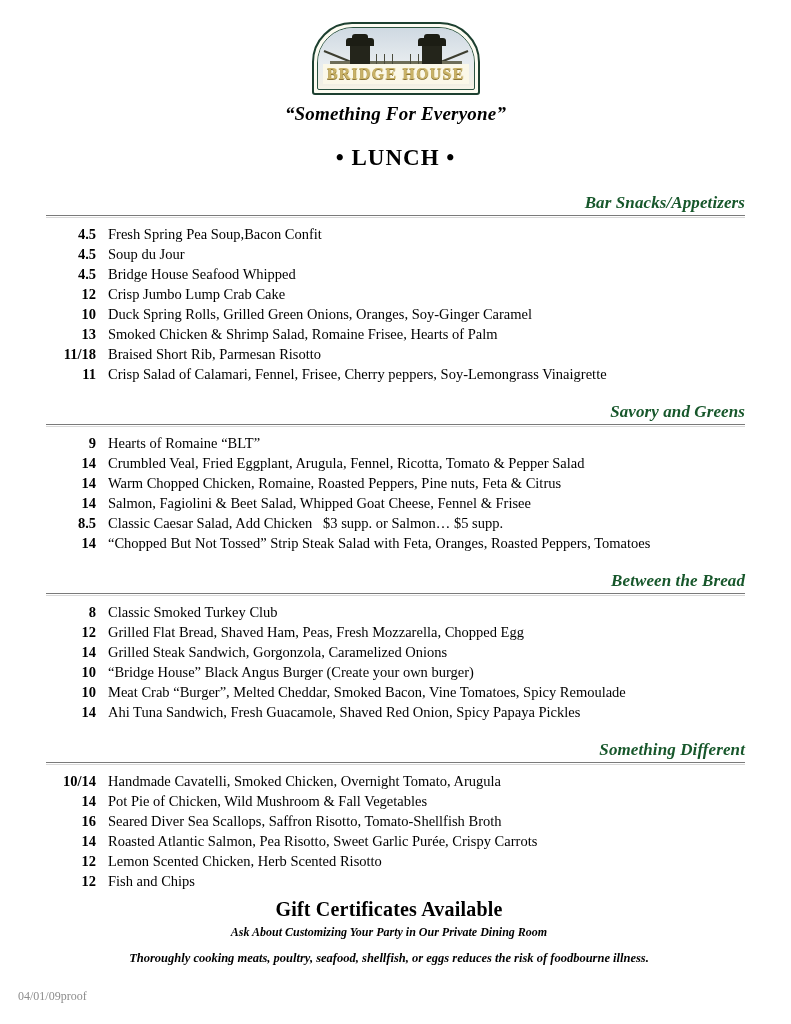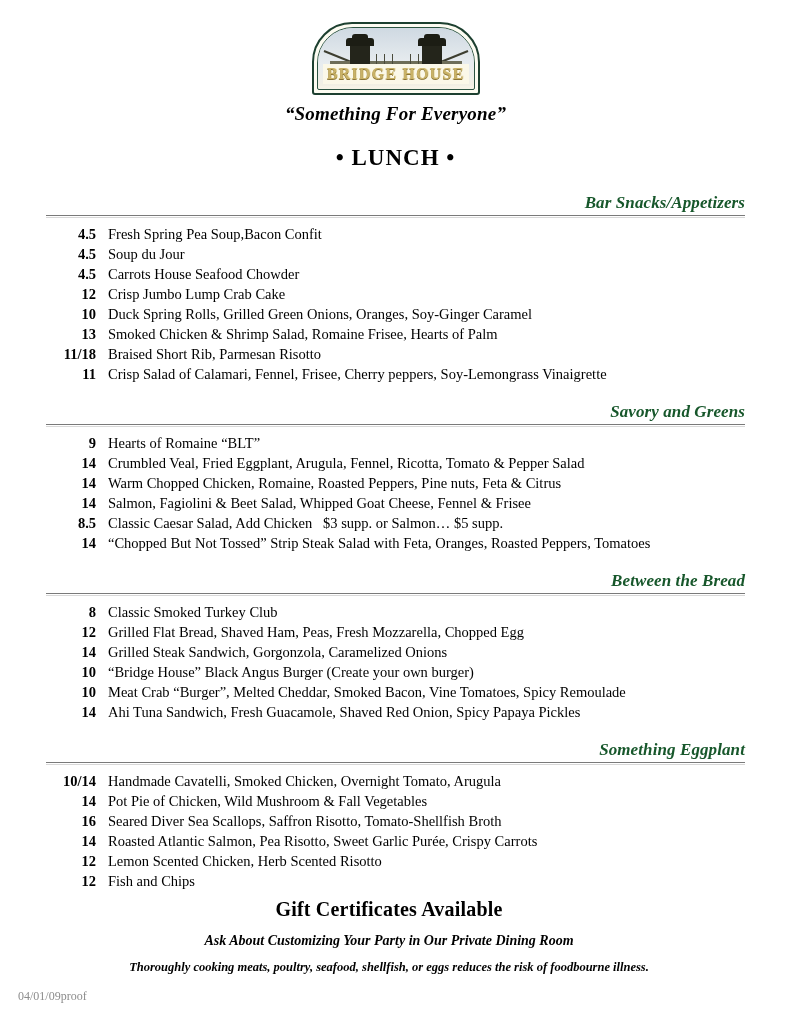--- a/index.html
+++ b/index.html
@@ -202,22 +202,22 @@
     left: 0; right: 13px;
     top: 898px;
     text-align: center;
   }
   .gift {
     font-size: 20px;
     font-weight: bold;
     letter-spacing: 0.2px;
   }
   .party {
-    margin-top: 12px;
-    font-size: 14px;
+    margin-top: 4px;
+    font-size: 12px;
     font-weight: bold;
     font-style: italic;
   }
   .disclaimer {
     margin-top: 11px;
     font-size: 12.5px;
     font-weight: bold;
     font-style: italic;
   }
   .proof {
@@ -276,21 +276,21 @@
       <div class="item">
         <div class="price">4.5</div>
         <div class="desc">Fresh Spring Pea Soup,Bacon Confit</div>
       </div>
       <div class="item">
         <div class="price">4.5</div>
         <div class="desc">Soup du Jour</div>
       </div>
       <div class="item">
         <div class="price">4.5</div>
-        <div class="desc">Carrots House Seafood Chowder</div>
+        <div class="desc">Bridge House Seafood Whipped</div>
       </div>
       <div class="item">
         <div class="price">12</div>
         <div class="desc">Crisp Jumbo Lump Crab Cake</div>
       </div>
       <div class="item">
         <div class="price">10</div>
         <div class="desc">Duck Spring Rolls, Grilled Green Onions, Oranges, Soy-Ginger Caramel</div>
       </div>
       <div class="item">
@@ -356,21 +356,21 @@
       <div class="item">
         <div class="price">10</div>
         <div class="desc">Meat Crab “Burger”, Melted Cheddar, Smoked Bacon, Vine Tomatoes, Spicy Remoulade</div>
       </div>
       <div class="item">
         <div class="price">14</div>
         <div class="desc">Ahi Tuna Sandwich, Fresh Guacamole, Shaved Red Onion, Spicy Papaya Pickles</div>
       </div>
     </div>
     <div class="section">
-      <div class="section-heading">Something Eggplant</div>
+      <div class="section-heading">Something Different</div>
       <div class="rule"></div>
       <div class="item">
         <div class="price">10/14</div>
         <div class="desc">Handmade Cavatelli, Smoked Chicken, Overnight Tomato, Arugula</div>
       </div>
       <div class="item">
         <div class="price">14</div>
         <div class="desc">Pot Pie of Chicken, Wild Mushroom &amp; Fall Vegetables</div>
       </div>
       <div class="item">

